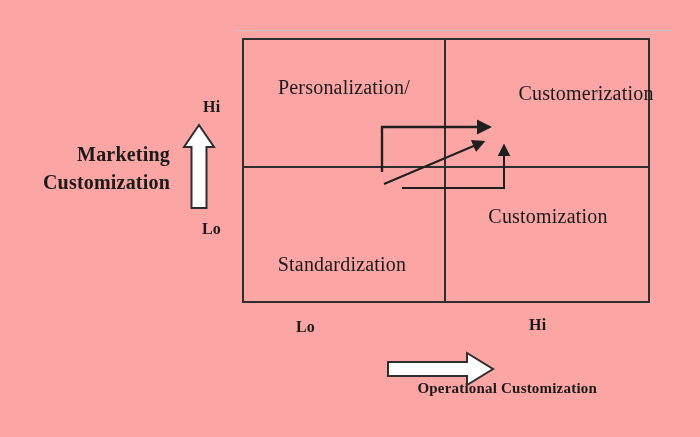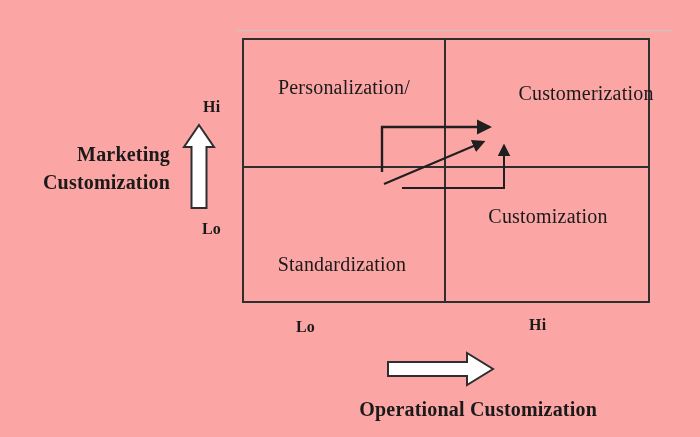--- a/index.html
+++ b/index.html
@@ -75,23 +75,23 @@
     font-weight: bold;
     letter-spacing: 0.2px;
   }
   .y-title {
     left: 6px; top: 140px;
     width: 164px;
     font-size: 20px;
     line-height: 28px;
   }
   .x-title {
-    left: 297px; top: 398px;
+    left: 297px; top: 380px;
     width: 300px;
-    font-size: 20px;
+    font-size: 15px;
   }
 
   svg.overlay {
     position: absolute;
     left: 0; top: 0;
     pointer-events: none;
   }
 </style>
 </head>
 <body>

